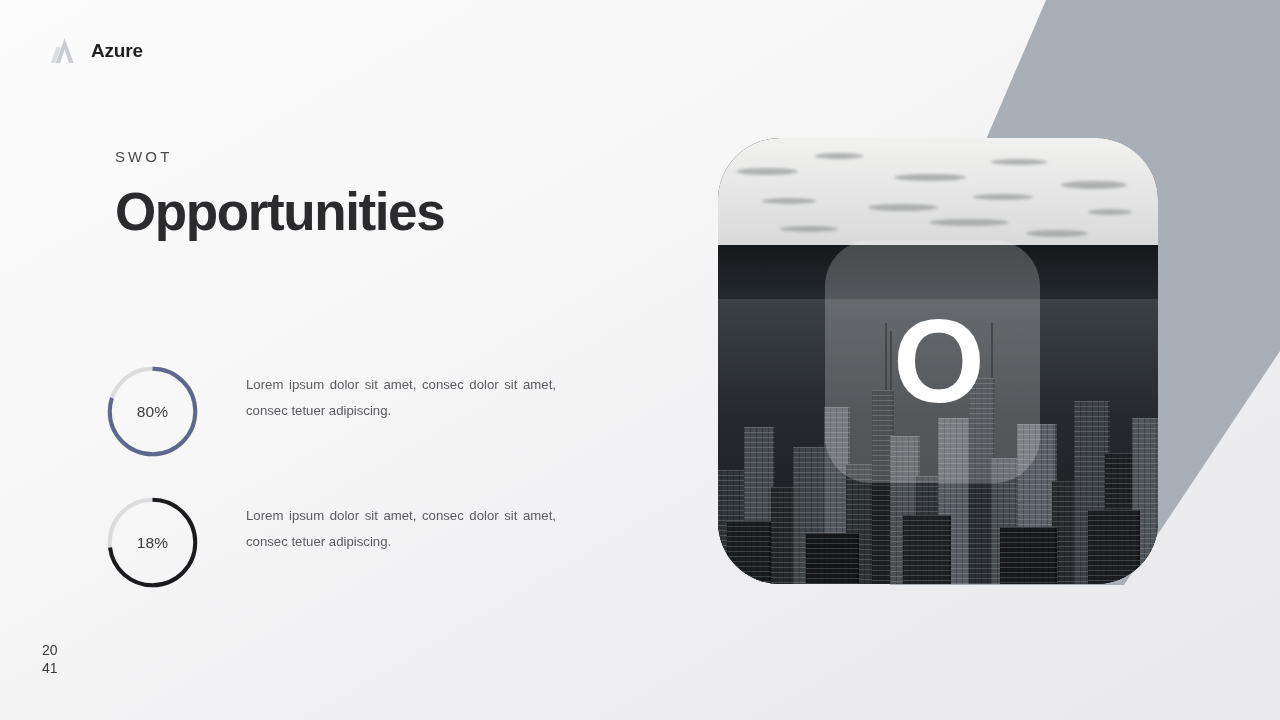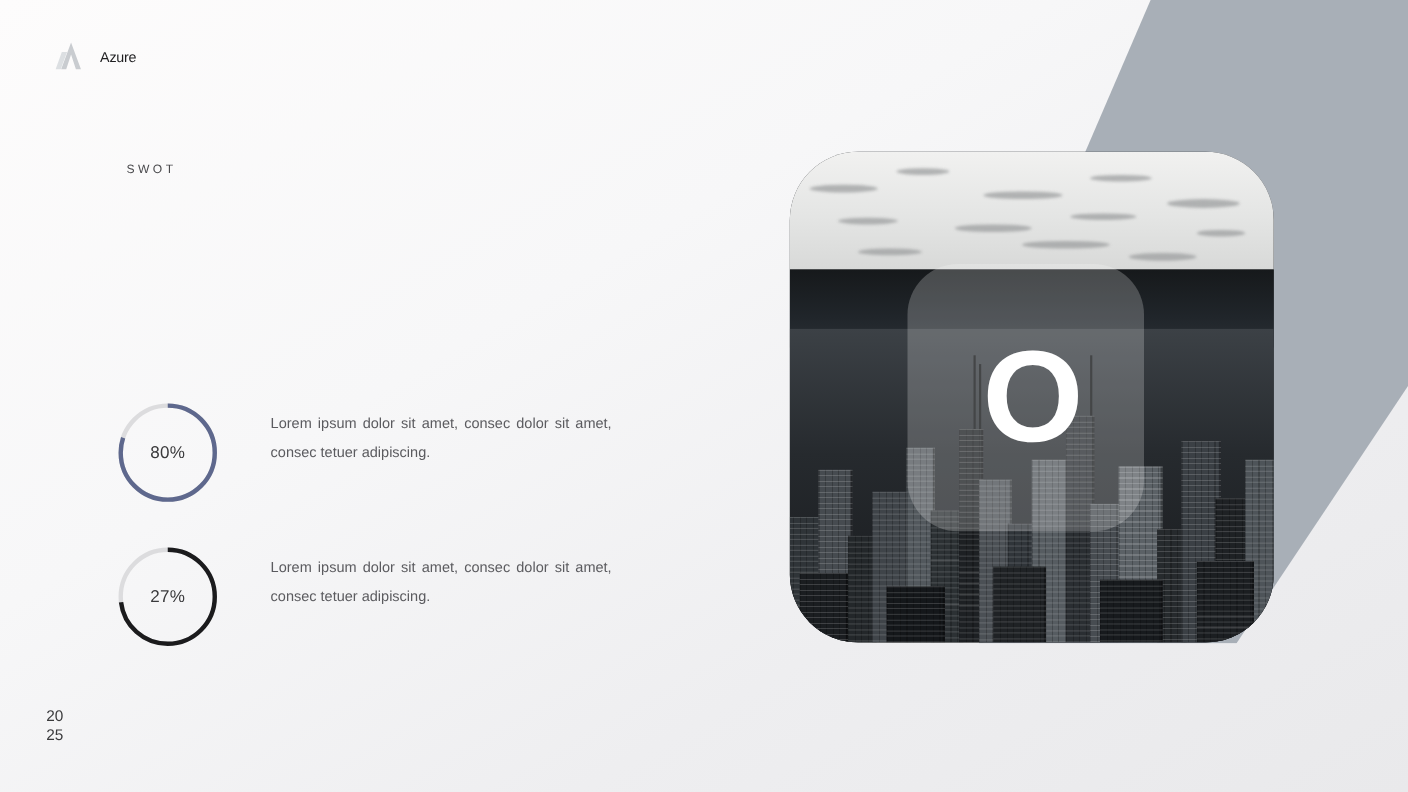--- a/index.html
+++ b/index.html
@@ -29,33 +29,33 @@
 
   
   .brand {
     position:absolute;
     left:50px; top:38px;
     display:flex; align-items:center; gap:11px;
     z-index:6;
   }
   .brand-mark { width:30px; height:26px; display:block; }
   .brand-name {
-    font-size:13px; font-weight:normal;
+    font-size:19px; font-weight:bold;
     color:#1f1f21; letter-spacing:-0.2px;
   }
 
   
   .left-col {
     position:absolute;
     left:115px; top:148px;
     width:470px;
     z-index:5;
   }
   .eyebrow {
-    font-size:11px;
+    font-size:15px;
     letter-spacing:3.1px;
     color:#4a4a4d;
     text-transform:uppercase;
     margin-bottom:15px;
   }
   .headline {
     font-size:53px;
     line-height:1.2;
     font-weight:bold;
     color:#2b2b2d;
@@ -201,21 +201,21 @@
         <path d="M14.6 0.6 L23.6 25 L19.0 25 L14.6 11.6 L10.2 25 L5.6 25 Z" fill="#c9ccd0"></path>
         <path d="M6.2 9.2 L11.0 9.2 L5.2 25 L0.6 25 Z" fill="#dcdfe2"></path>
       </svg>
     </span>
     <span class="brand-name">Azure</span>
   </div>
 
   <div class="left-col">
     <div class="eyebrow">SWOT</div>
     <h1 class="headline">
-      <br>
+      <span>Opportunities</span><br>
     </h1>
   </div>
 
   <div class="stats">
 
     <div class="stat-row">
       <div class="ring-wrap">
         <svg viewBox="0 0 100 100" aria-hidden="true">
           <circle cx="50" cy="50" r="45" fill="none" stroke="#dcdcde" stroke-width="4.2"></circle>
           <circle id="ring1" cx="50" cy="50" r="45" fill="none" stroke="#5e688d" stroke-width="4.2" stroke-linecap="butt" transform="rotate(-90 50 50)" stroke-dasharray="226.19 282.74"></circle>
@@ -226,32 +226,32 @@
         <div class="stat-desc">Lorem ipsum dolor sit amet, consec dolor sit amet, consec tetuer adipiscing.</div>
       </div>
     </div>
 
     <div class="stat-row">
       <div class="ring-wrap">
         <svg viewBox="0 0 100 100" aria-hidden="true">
           <circle cx="50" cy="50" r="45" fill="none" stroke="#dcdcde" stroke-width="4.2"></circle>
           <circle id="ring2" cx="50" cy="50" r="45" fill="none" stroke="#1b1b1d" stroke-width="4.2" stroke-linecap="butt" transform="rotate(-90 50 50)" stroke-dasharray="206.40 282.74"></circle>
         </svg>
-        <span class="ring-label">27%</span>
+        <span class="ring-label">18%</span>
       </div>
       <div class="stat-text">
         <div class="stat-desc">Lorem ipsum dolor sit amet, consec dolor sit amet, consec tetuer adipiscing.</div>
       </div>
     </div>
 
   </div>
 
   <div class="year">
     <div>20</div>
-    <div>25</div>
+    <div>41</div>
   </div>
 
   <div class="photo-card">
     <div class="sky">
       <span class="cloud" style="left:4%;  top:28%; width:62px; height:7px;"></span>
       <span class="cloud" style="left:22%; top:14%; width:48px; height:6px;"></span>
       <span class="cloud" style="left:40%; top:34%; width:72px; height:7px;"></span>
       <span class="cloud" style="left:62%; top:20%; width:56px; height:6px;"></span>
       <span class="cloud" style="left:78%; top:40%; width:66px; height:8px;"></span>
       <span class="cloud" style="left:10%; top:56%; width:54px; height:6px;"></span>

